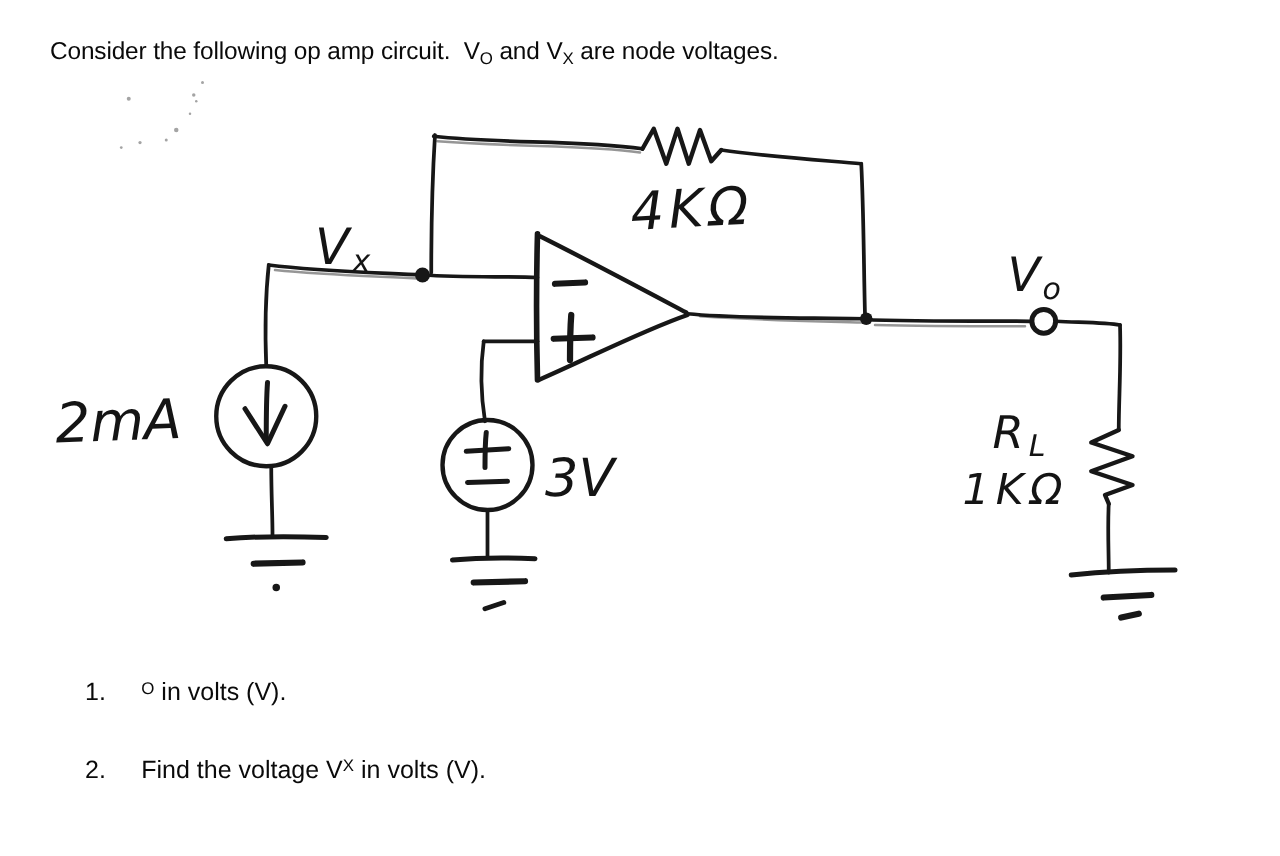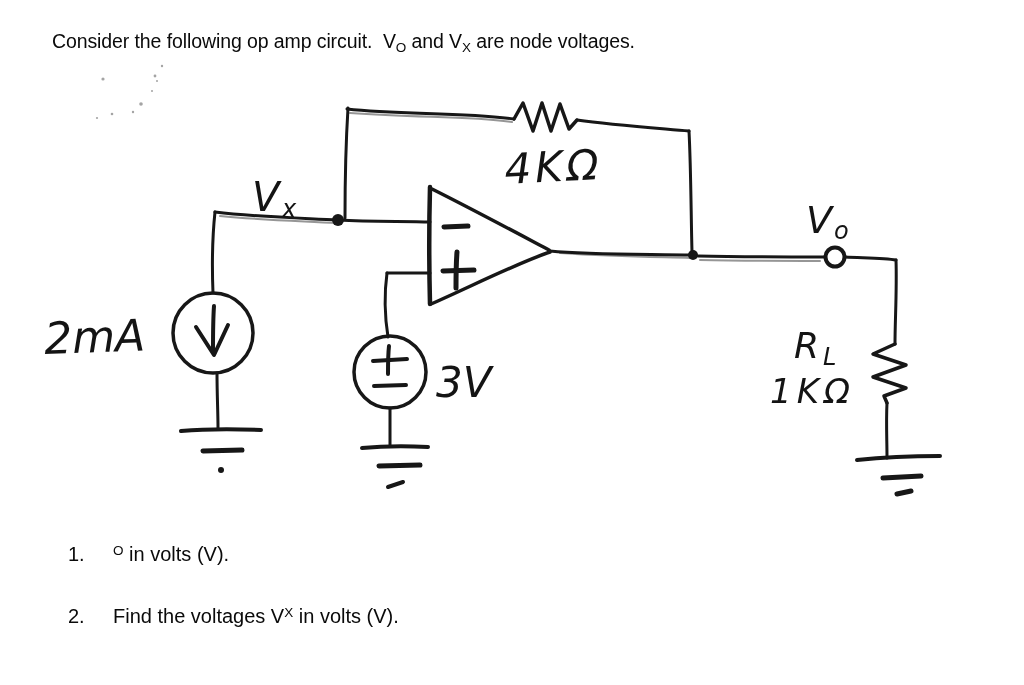--- a/index.html
+++ b/index.html
@@ -1,21 +1,21 @@
 <!DOCTYPE html>
 <html><head>
 <meta charset="utf-8">
 <style>
   html,body { margin:0; padding:0; background:#ffffff; }
   .page {
     position:relative; width:1024px; height:685px; background:#ffffff;
     font-family:"Liberation Sans", sans-serif; color:#0a0a0a; overflow:hidden;
   }
   .title {
-    position:absolute; left:52px; top:30px; font-size:19.5px;
+    position:absolute; left:40px; top:30px; font-size:19.5px;
     white-space:pre-wrap; letter-spacing:-0.1px;
   }
   .sub-t { font-size:13.5px; vertical-align:-4px; }
   .questions { position:absolute; left:68px; top:543px; }
   .question { display:flex; font-size:20px; margin-bottom:39px; white-space:pre-wrap; }
   .qnum { width:45px; flex:none; }
   svg.circuit { position:absolute; left:0; top:0; }
   .ink  { stroke:#171717; fill:none; stroke-width:3; stroke-linecap:round; stroke-linejoin:round; }
   .w35  { stroke-width:3.5; }
   .w4   { stroke-width:4; }
@@ -146,17 +146,17 @@
 
       <text class="hw" x="770" y="403" font-size="34" letter-spacing="5">1KΩ</text>
     </g>
   </svg>
 
   <div class="questions">
     <div class="question">
       <span class="qnum">1.</span><span class="sub-t">O</span><span> in volts (V).</span>
     </div>
     <div class="question">
-      <span class="qnum">2.</span><span>Find the voltages V</span><span class="sub-t">X</span><span> in volts (V).</span>
+      <span class="qnum">2.</span><span>Find the voltage V</span><span class="sub-t">X</span><span> in volts (V).</span>
     </div>
   </div>
 
 </div>
 
 </body></html>

